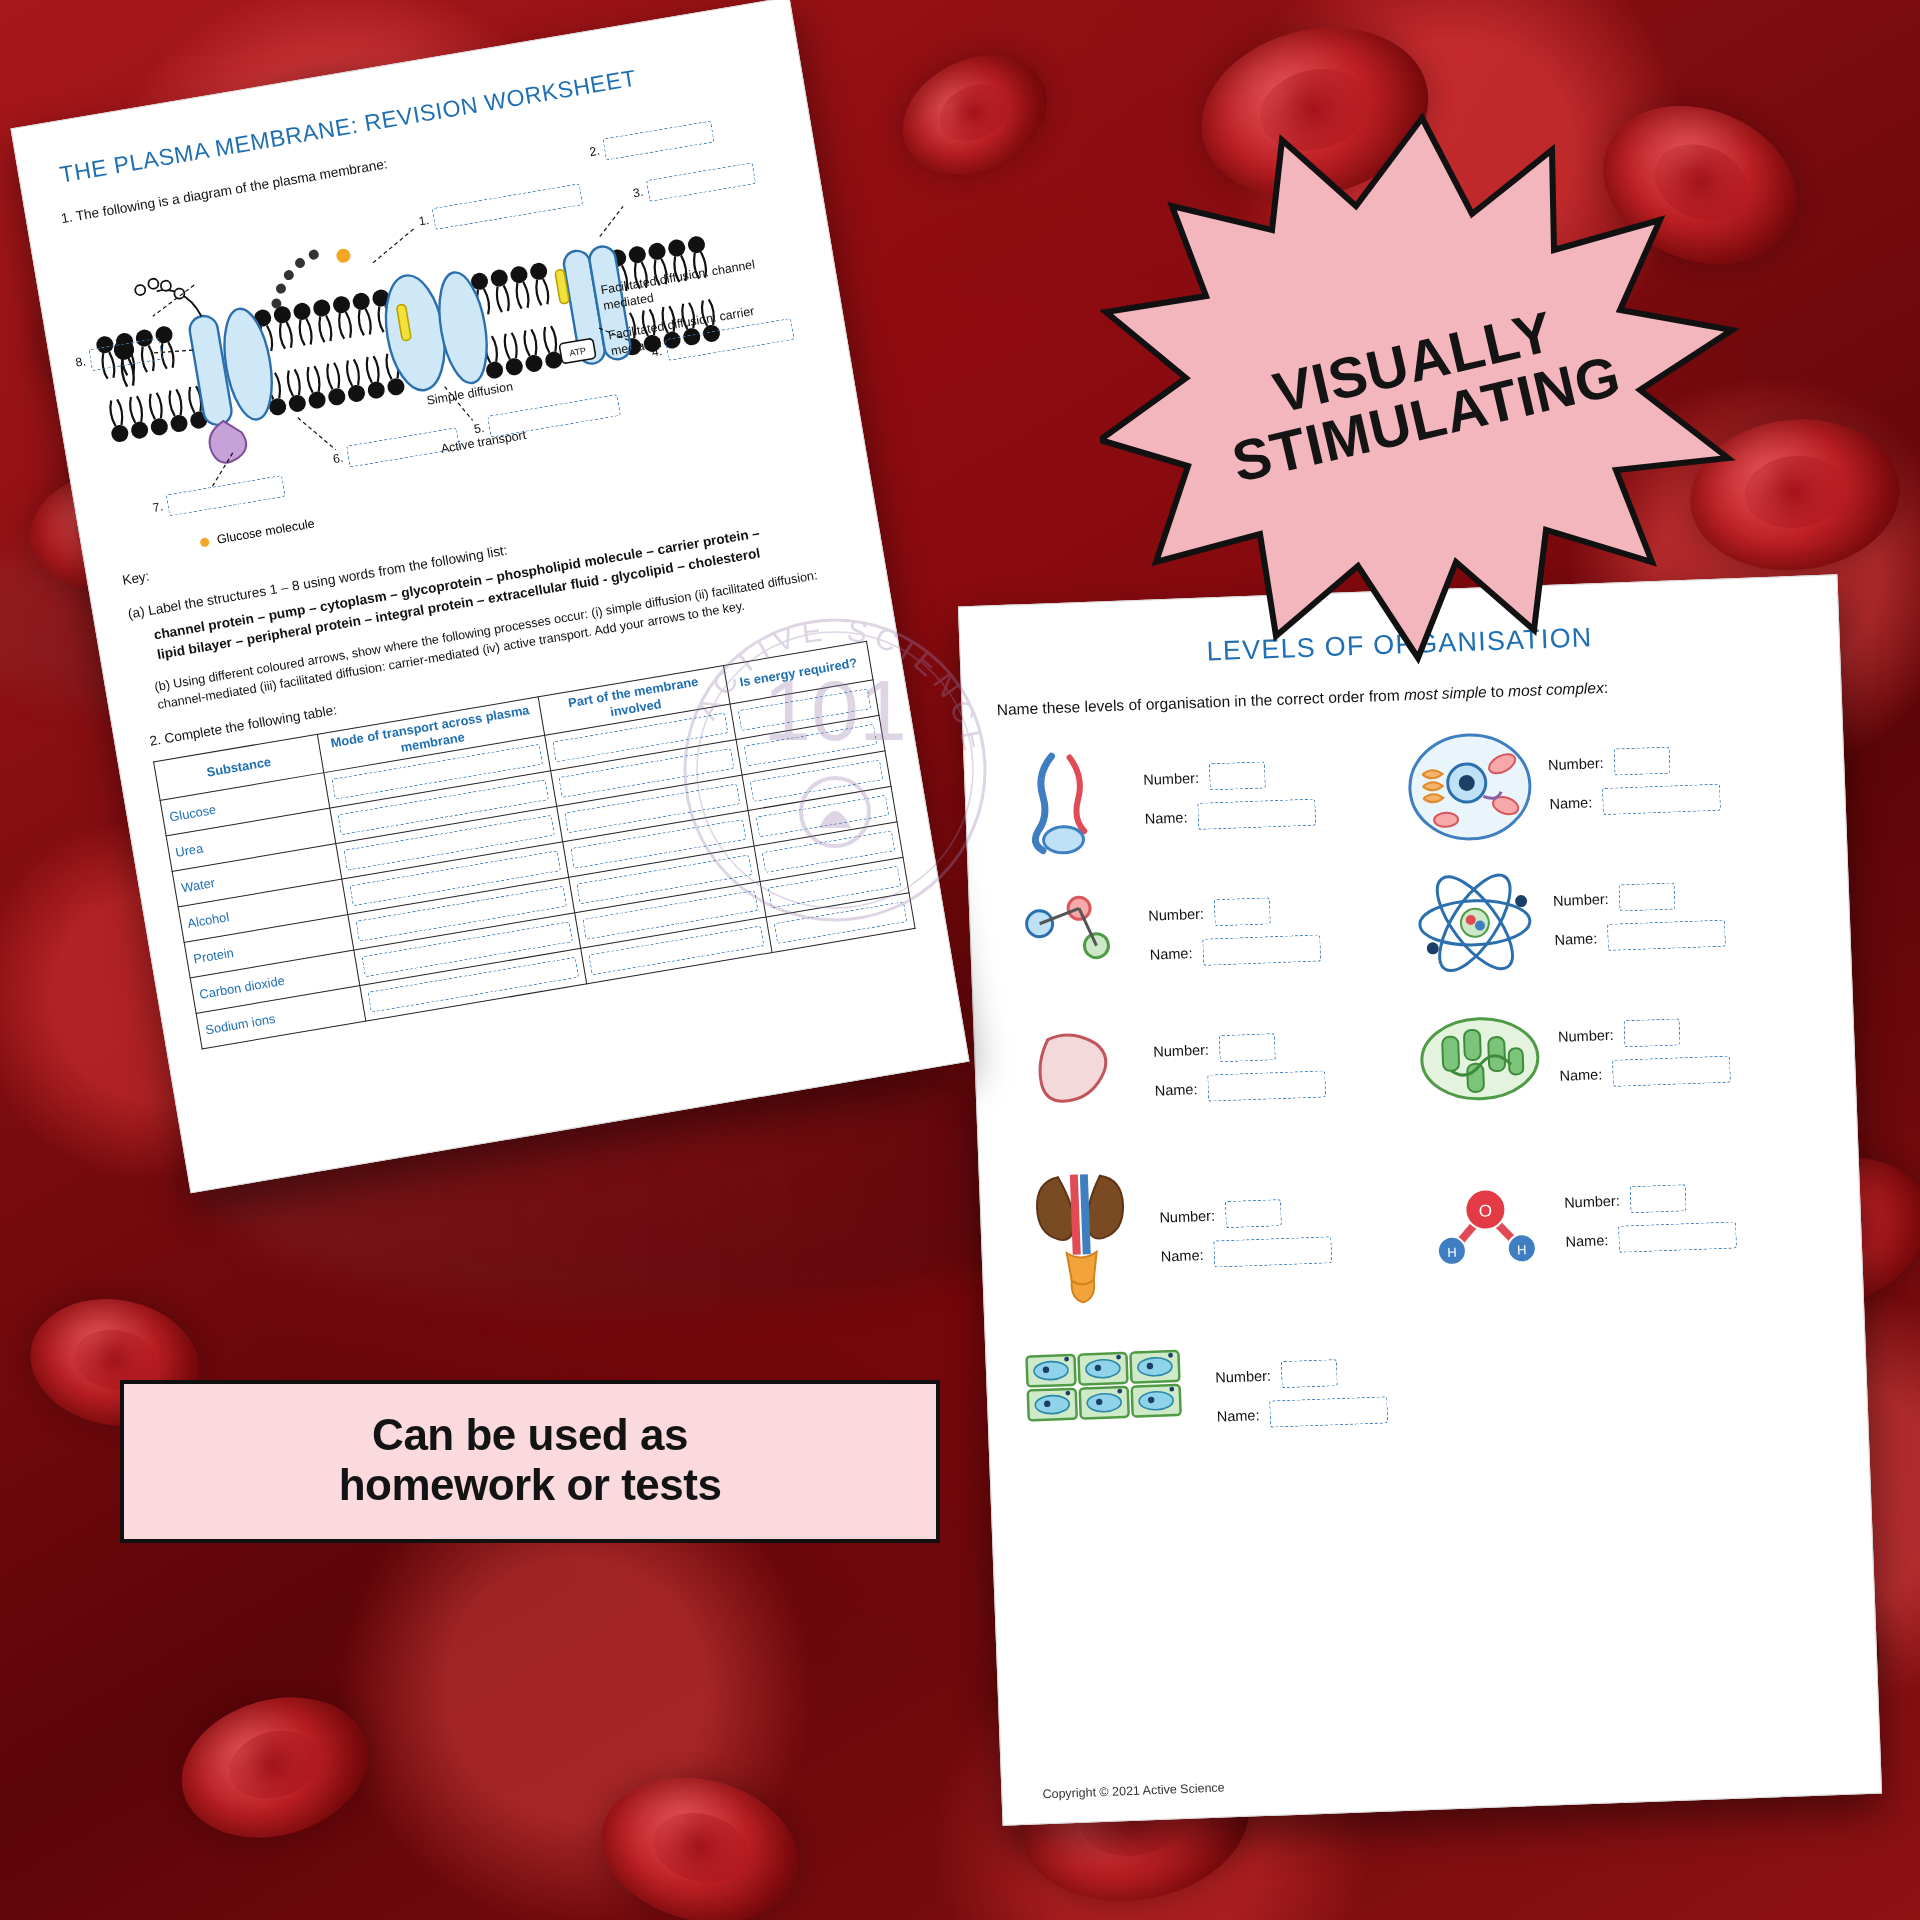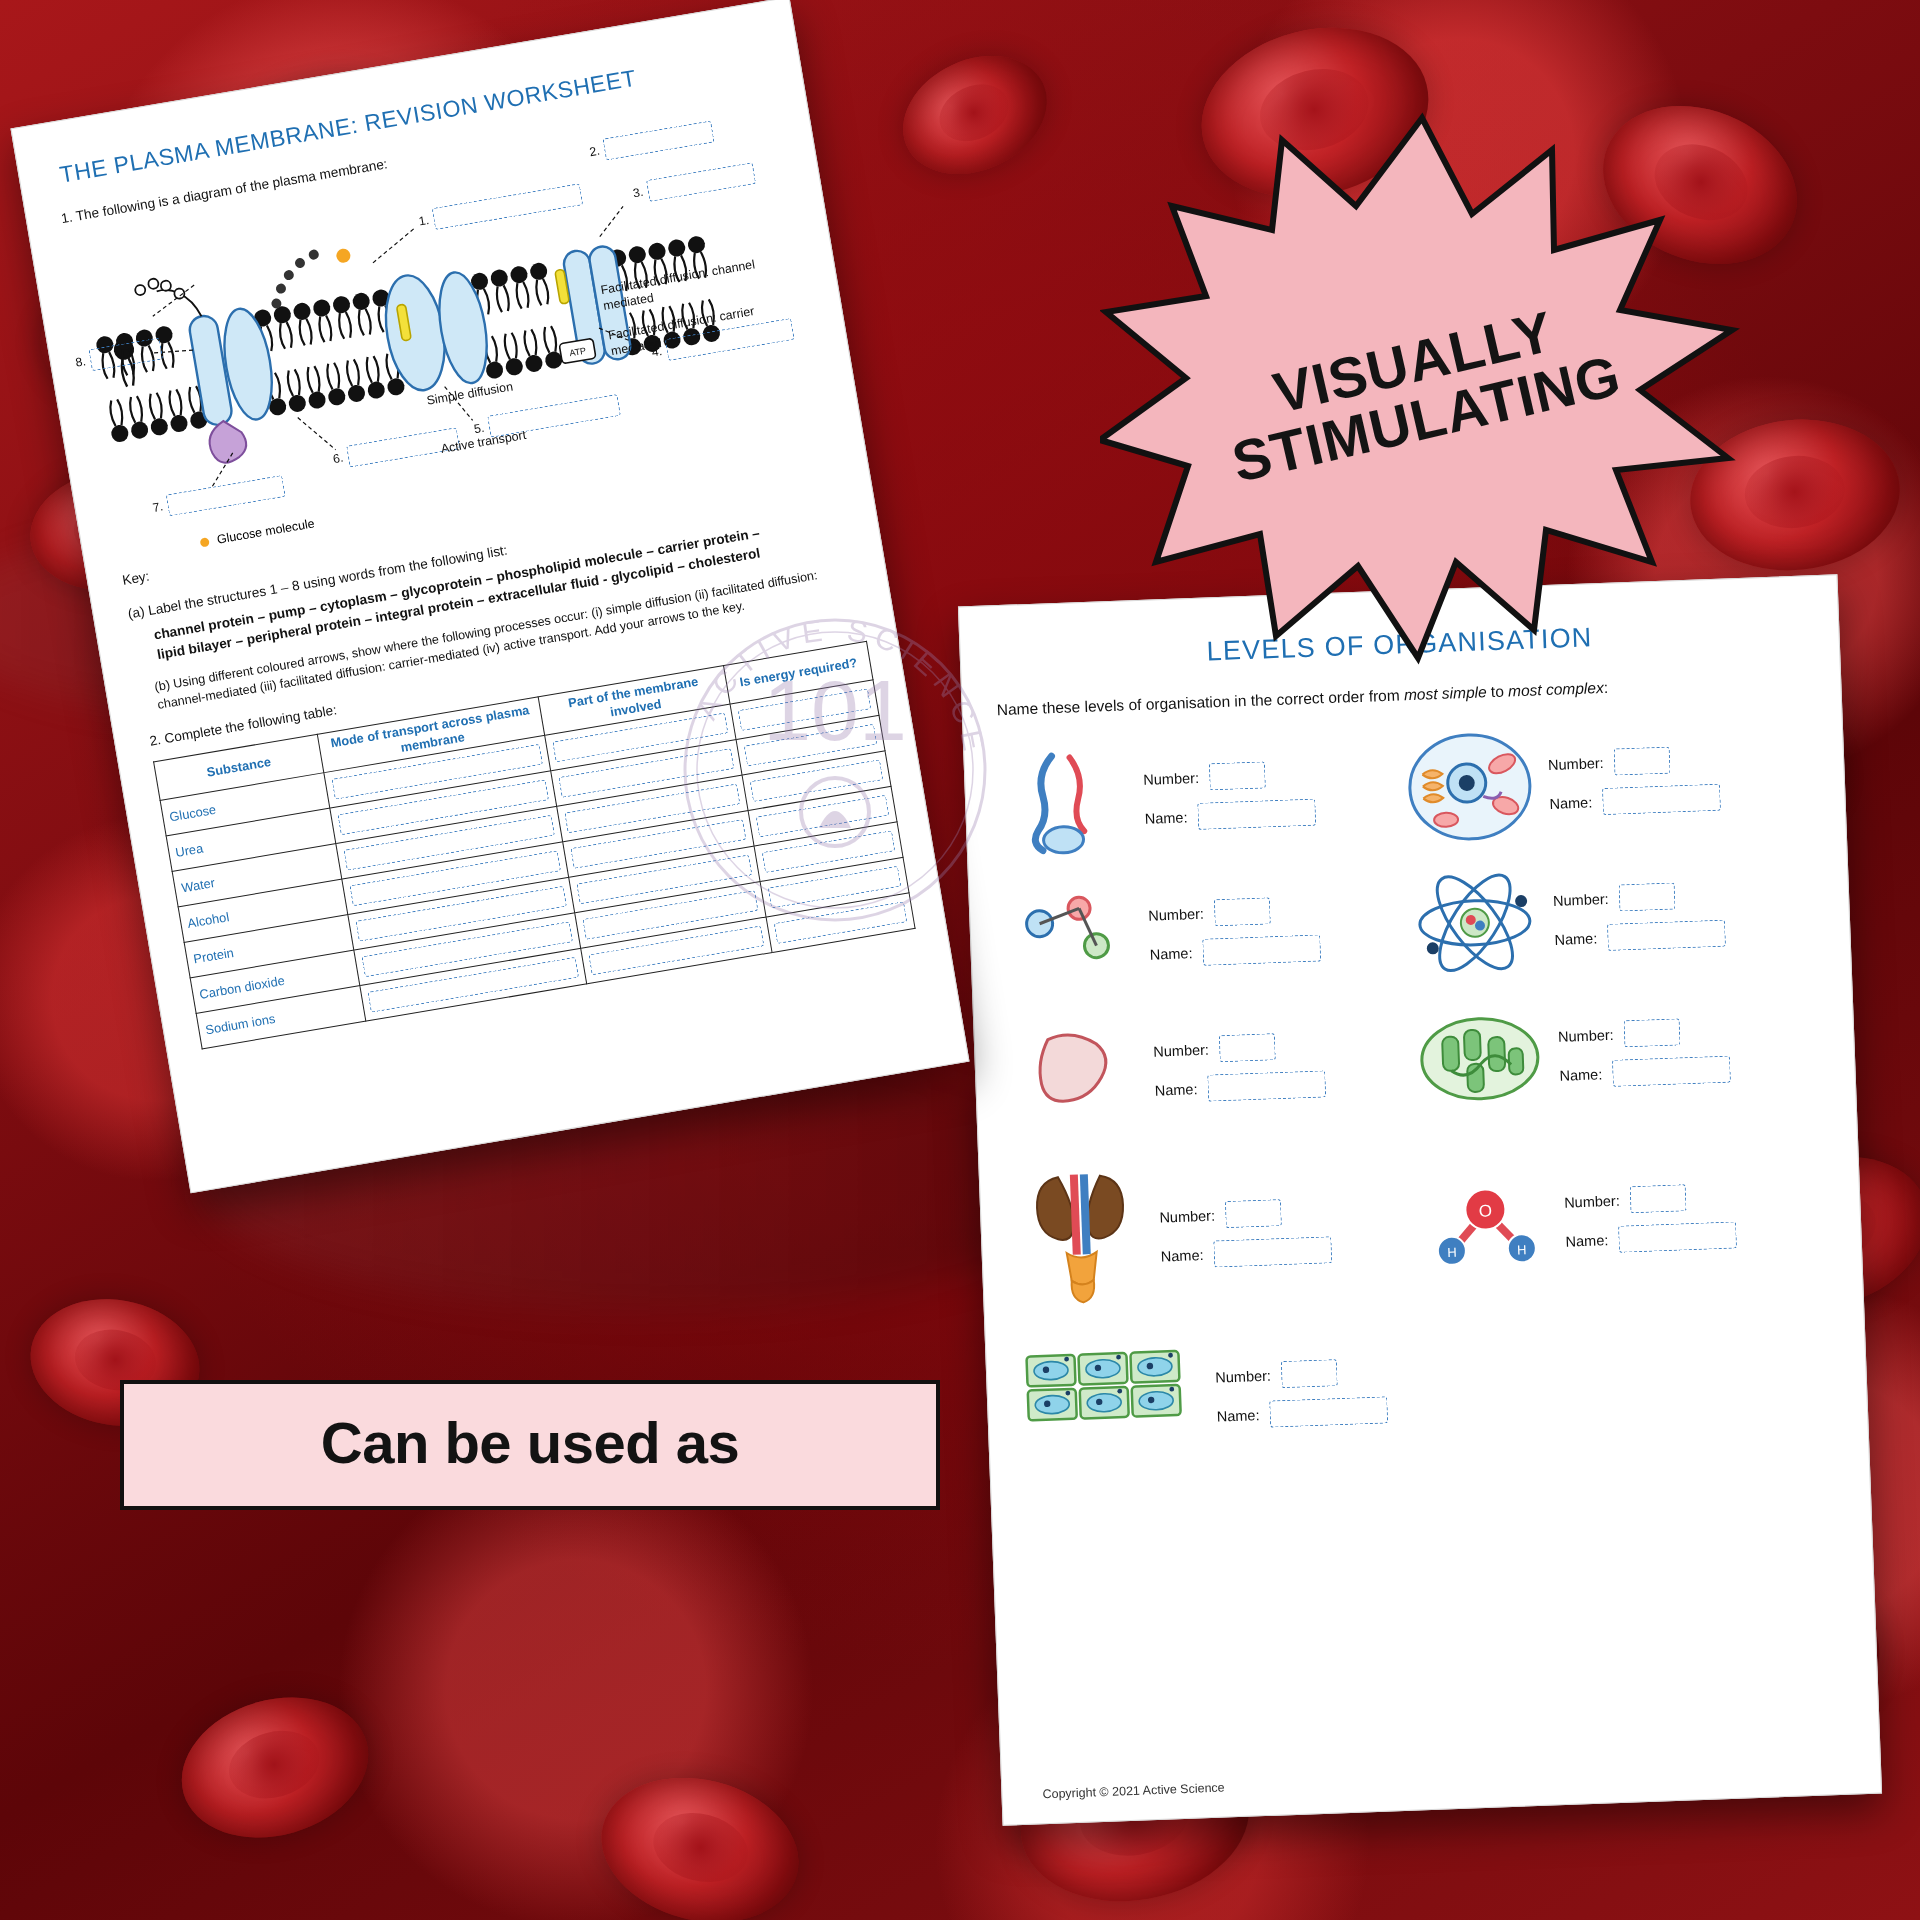--- a/index.html
+++ b/index.html
@@ -180,21 +180,21 @@
     position:absolute;
     left:120px; top:1380px;
     width:820px;
     border:4px solid #111;
     background:#fadadd;
     z-index:7;
     padding:26px 18px 30px 18px;
     text-align:center;
   }
   #caption-box .cap {
-    font-size:58px;
+    font-size:44px;
     font-weight:bold;
     color:#131313;
     line-height:1.13;
     letter-spacing:-0.5px;
   }
 </style>
 </head>
 <body>
 
 <div id="bg">
@@ -889,13 +889,14 @@
     <polygon points="322,8 372,104 452,40 454,140 560,110 520,200 632,220 540,280 628,348 516,360 552,452 446,420 434,520 356,452 318,548 258,456 176,526 160,424 56,452 88,356 0,330 86,268 6,202 106,186 72,96 172,120 182,30 256,96" fill="#f4b6bd" stroke="#111111" stroke-width="6"></polygon>
   </svg>
   <div class="star-text">
     <div>VISUALLY</div>
     <div>STIMULATING</div>
   </div>
 </div>
 
 <div id="caption-box">
   <div class="cap">Can be used as</div>
+  <div class="cap">homework or tests</div>
 </div>
 
 </body></html>

